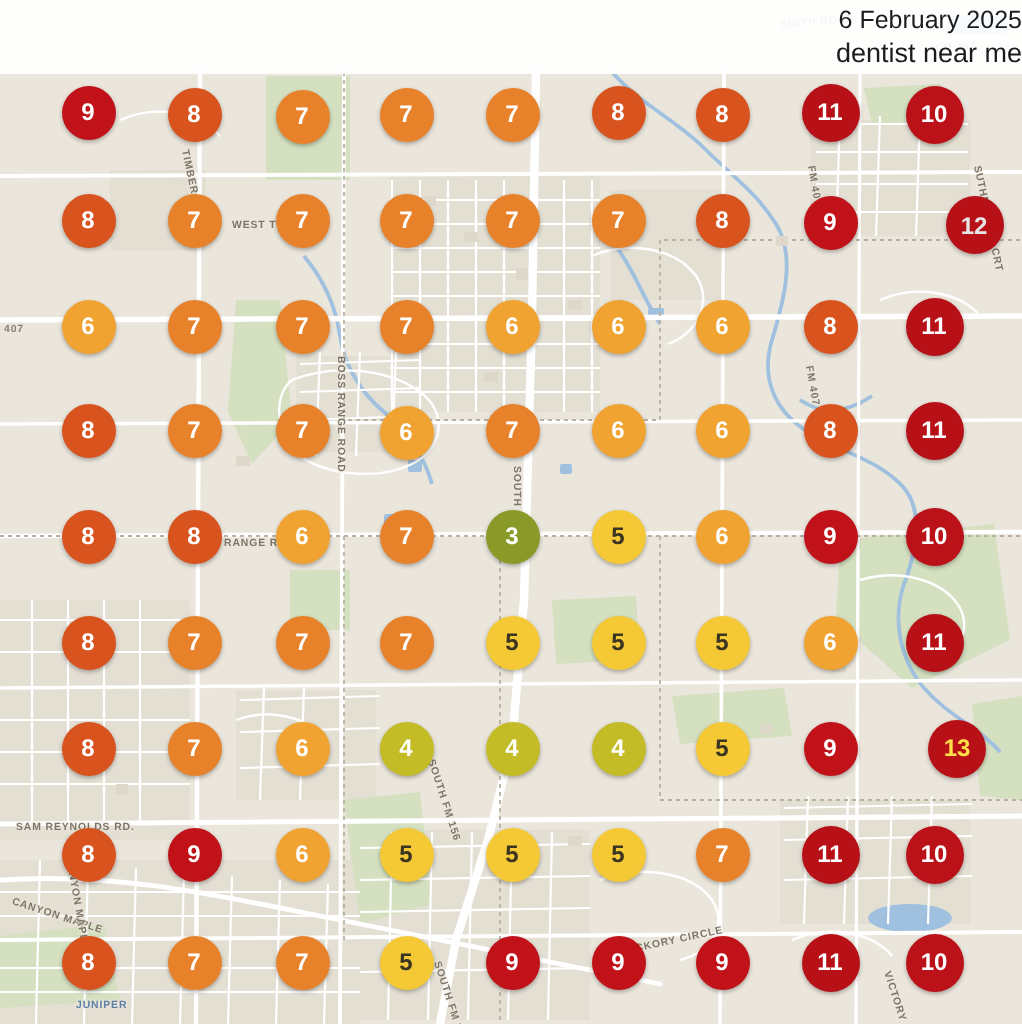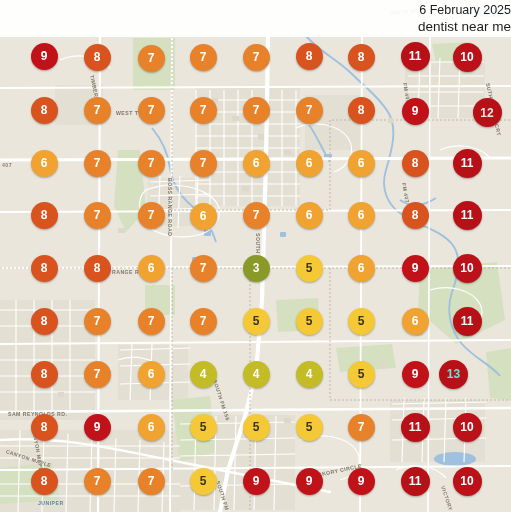--- a/index.html
+++ b/index.html
@@ -389,21 +389,21 @@
       </div>
       <div class="marker" style="width: 27px; height: 27px; left: 295.5px; top: 360.5px; background: rgb(195, 188, 39); color: rgb(255, 255, 255);">
         <span>4</span>
       </div>
       <div class="marker" style="width: 27px; height: 27px; left: 347.5px; top: 360.5px; background: rgb(245, 201, 54); color: rgb(58, 52, 32);">
         <span>5</span>
       </div>
       <div class="marker" style="width: 27px; height: 27px; left: 401.5px; top: 360.5px; background: rgb(193, 18, 26); color: rgb(255, 255, 255);">
         <span>9</span>
       </div>
-      <div class="marker" style="width: 29px; height: 29px; left: 439px; top: 359.5px; background: rgb(184, 16, 23); color: #5eead4;">
+      <div class="marker" style="width: 29px; height: 29px; left: 464px; top: 359.5px; background: rgb(184, 16, 23); color: #fde047;">
         <span>13</span>
       </div>
       <div class="marker" style="width: 27px; height: 27px; left: 30.5px; top: 413.5px; background: rgb(217, 83, 31); color: rgb(255, 255, 255);">
         <span>8</span>
       </div>
       <div class="marker" style="width: 27px; height: 27px; left: 83.5px; top: 413.5px; background: rgb(193, 18, 26); color: rgb(255, 255, 255);">
         <span>9</span>
       </div>
       <div class="marker" style="width: 27px; height: 27px; left: 137.5px; top: 413.5px; background: rgb(240, 163, 48); color: rgb(255, 255, 255);">
         <span>6</span>

